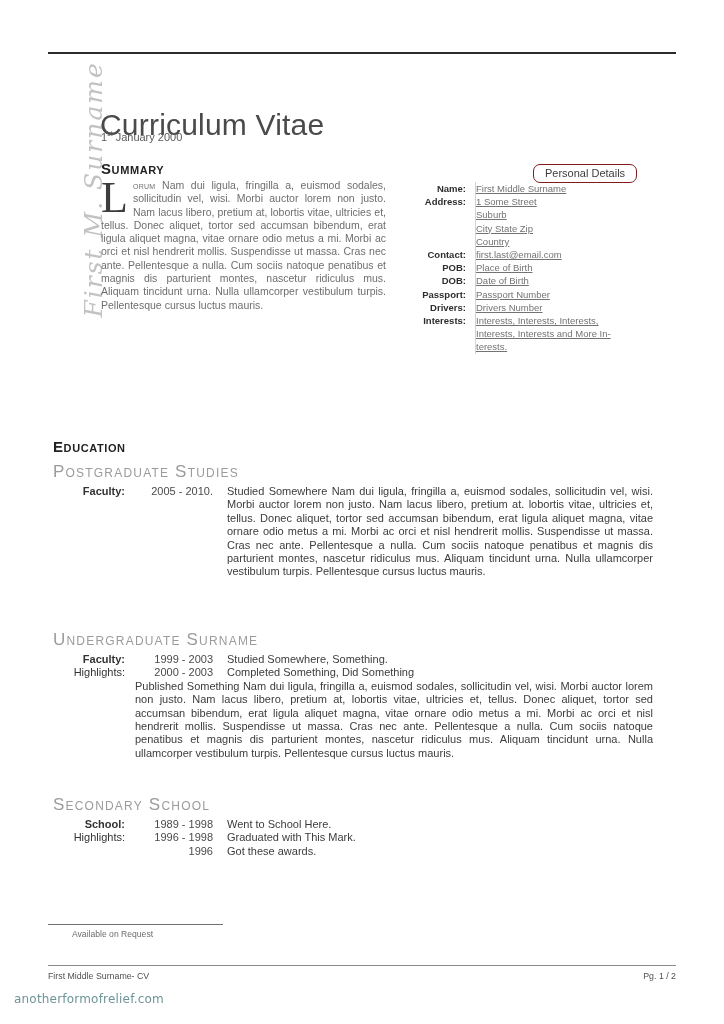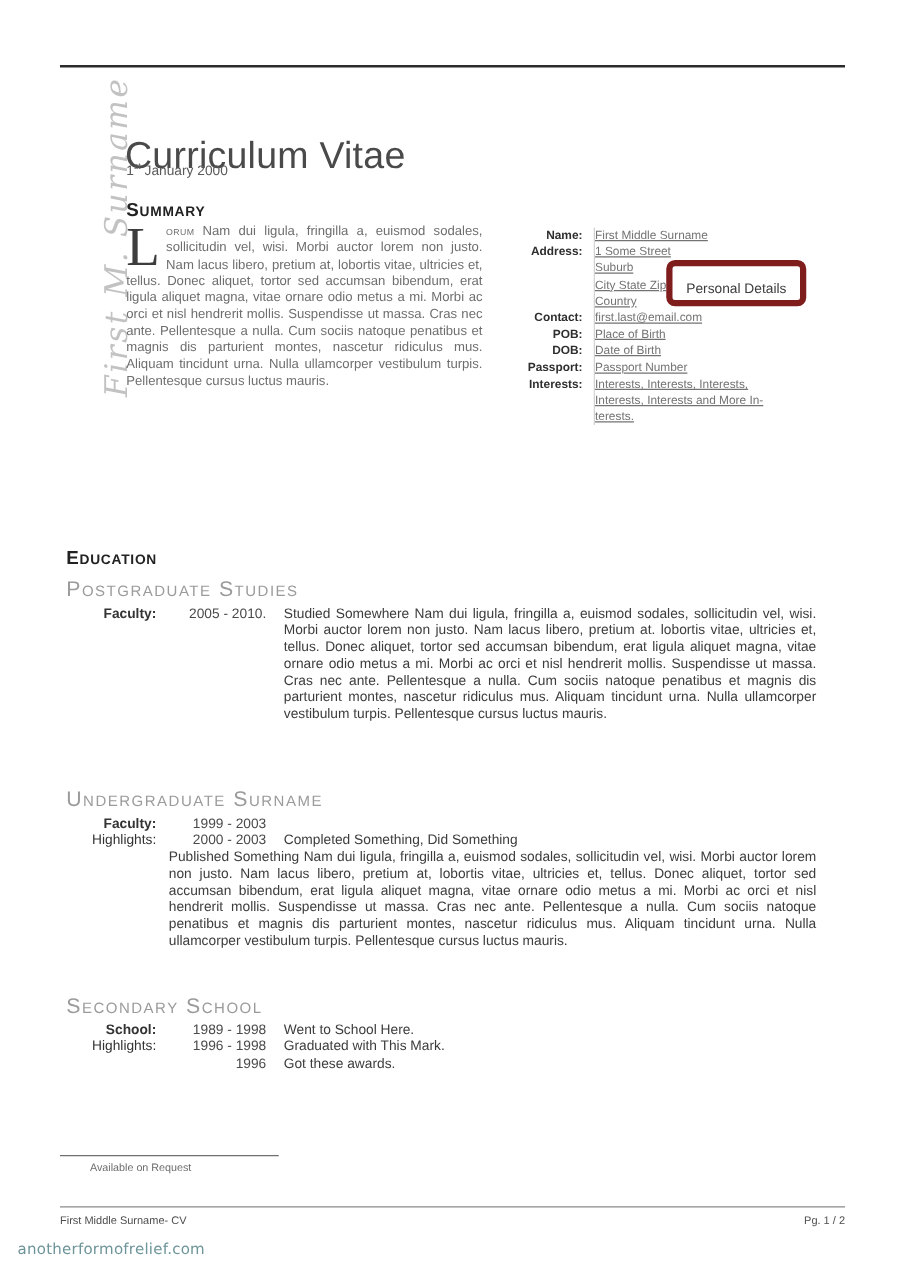--- a/index.html
+++ b/index.html
@@ -113,27 +113,26 @@
     padding: 1px 5px 0 0;
     color: #3d3d3d;
   }
   .smallcaps { font-variant: small-caps; letter-spacing: .3px; }
 
   
   .pd-badge {
     position: absolute;
     left: 533px;
     top: 164px;
-    border: 5px solid #7f1d1d;
+    border: 1px solid #7f1d1d;
     border-radius: 7px;
-    padding: 12px 11px 3px;
+    padding: 2px 11px 3px;
     font-size: 11px;
     color: #3c3c3c;
     background: #fff;
-    margin-top: 44px;
   }
   .pd-table {
     position: absolute;
     left: 400px;
     top: 182px;
     width: 270px;
     font-size: 9.5px;
     line-height: 13.2px;
   }
   .pd-row { display: flex; }
@@ -290,20 +289,24 @@
       </div>
       <div class="pd-row">
         <div class="pd-label">DOB:</div>
         <div class="pd-value">Date of Birth</div>
       </div>
       <div class="pd-row">
         <div class="pd-label">Passport:</div>
         <div class="pd-value">Passport Number</div>
       </div>
       <div class="pd-row">
+        <div class="pd-label">Drivers:</div>
+        <div class="pd-value">Drivers Number</div>
+      </div>
+      <div class="pd-row">
         <div class="pd-label">Interests:</div>
         <div class="pd-value">Interests, Interests, Interests,</div>
       </div>
       <div class="pd-row">
         <div class="pd-label"></div>
         <div class="pd-value">Interests, Interests and More In-</div>
       </div>
       <div class="pd-row">
         <div class="pd-label"></div>
         <div class="pd-value">terests.</div>
@@ -322,20 +325,21 @@
             <div class="edu-desc">Studied Somewhere Nam dui ligula, fringilla a, euismod sodales, sollicitudin vel, wisi. Morbi auctor lorem non justo. Nam lacus libero, pretium at. lobortis vitae, ultricies et, tellus. Donec aliquet, tortor sed accumsan bibendum, erat ligula aliquet magna, vitae ornare odio metus a mi. Morbi ac orci et nisl hendrerit mollis. Suspendisse ut massa. Cras nec ante. Pellentesque a nulla. Cum sociis natoque penatibus et magnis dis parturient montes, nascetur ridiculus mus. Aliquam tincidunt urna. Nulla ullamcorper vestibulum turpis. Pellentesque cursus luctus mauris.</div>
           </div>
         </div>
       </div>
       <div class="edu-group" style="top: 630px;">
         <div class="h-sub">Undergraduate Surname</div>
         <div class="edu-rows">
           <div class="edu-row">
             <div class="edu-key bold">Faculty:</div>
             <div class="edu-date">1999 - 2003</div>
+            <div class="edu-desc plain">Studied Somewhere, Something.</div>
           </div>
           <div class="edu-row">
             <div class="edu-key">Highlights:</div>
             <div class="edu-date">2000 - 2003</div>
             <div class="edu-desc plain">Completed Something, Did Something</div>
           </div>
           <div class="edu-row">
             <div class="edu-key"></div>
             <div class="edu-desc">Published Something Nam dui ligula, fringilla a, euismod sodales, sollicitudin vel, wisi. Morbi auctor lorem non justo. Nam lacus libero, pretium at, lobortis vitae, ultricies et, tellus. Donec aliquet, tortor sed accumsan bibendum, erat ligula aliquet magna, vitae ornare odio metus a mi. Morbi ac orci et nisl hendrerit mollis. Suspendisse ut massa. Cras nec ante. Pellentesque a nulla. Cum sociis natoque penatibus et magnis dis parturient montes, nascetur ridiculus mus. Aliquam tincidunt urna. Nulla ullamcorper vestibulum turpis. Pellentesque cursus luctus mauris.</div>
           </div>

